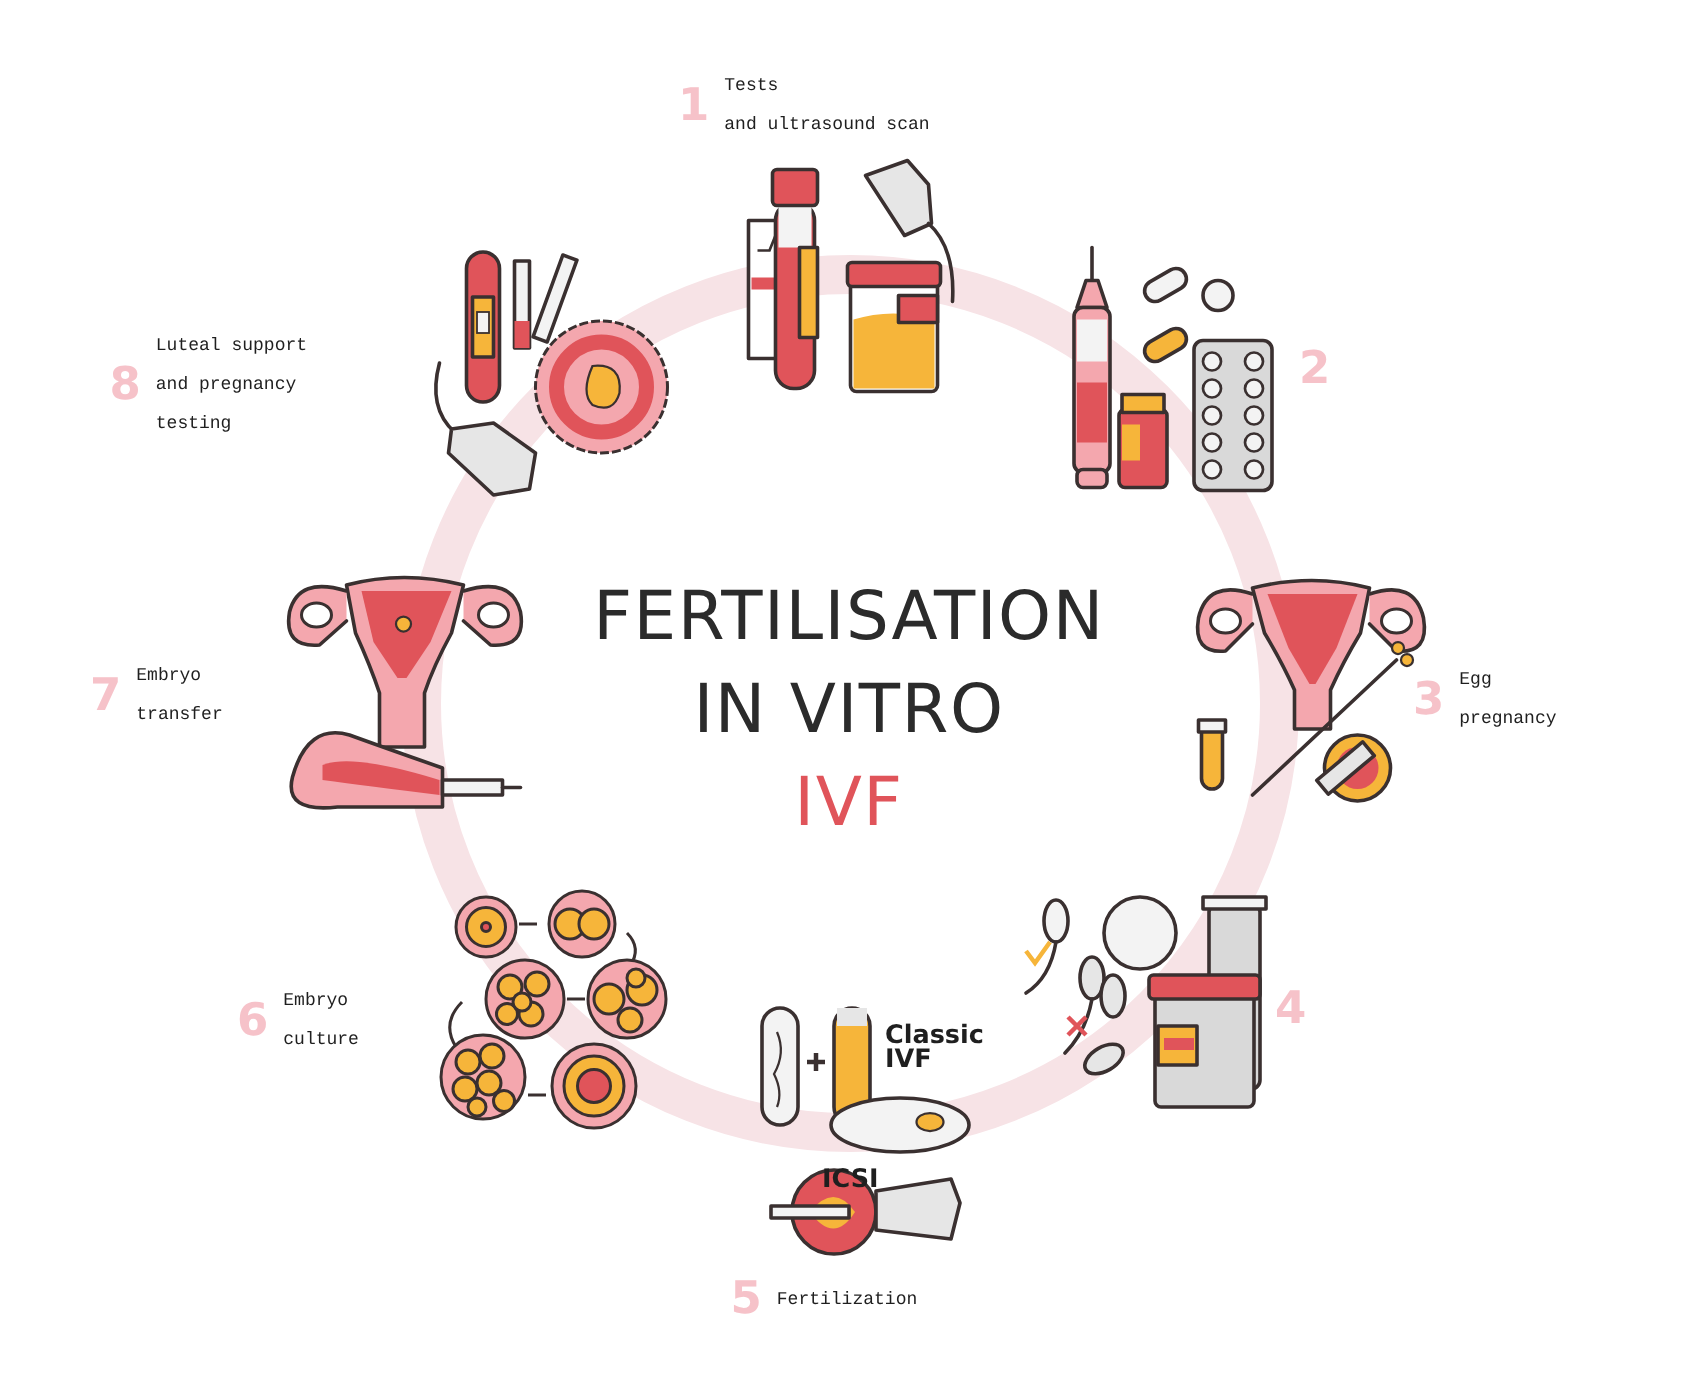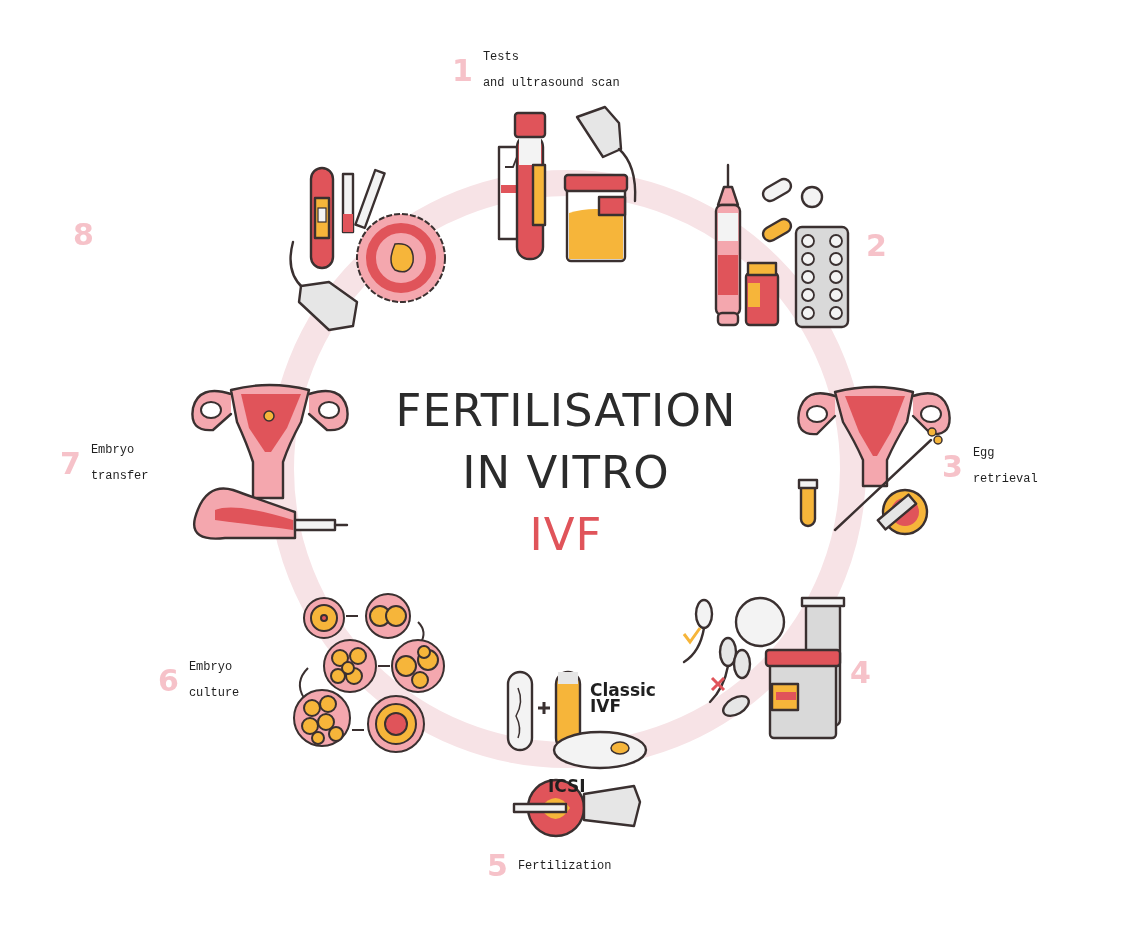--- a/index.html
+++ b/index.html
@@ -80,21 +80,21 @@
         <circle cx="126" cy="130" r="6"></circle>
       <circle cx="98" cy="148" r="6"></circle>
         <circle cx="126" cy="148" r="6"></circle>
     </g>
   </svg>
 </div>
 
 <div class="step" style="left:942px; top:440px;">
   <span class="step-num">3</span>
   <span class="step-label">Egg
-retrieval</span>
+pregnancy</span>
 </div>
 <div class="illus" style="left:795px; top:382px;">
   <svg width="160" height="160" viewBox="0 0 160 160">
     <path class="ol" d="M40 10 Q80 0 118 10 L112 40 Q100 60 92 78 L92 104 L68 104 L68 78 Q60 60 48 40 Z" fill="#f4a7ae"></path>
     <path d="M50 14 L110 14 L96 50 L82 74 L78 74 L64 50 Z" fill="#e0545a"></path>
     <path class="ol" d="M40 14 Q10 4 4 30 Q0 54 22 52 L40 34" fill="#f4a7ae"></path>
     <path class="ol" d="M118 14 Q148 4 154 30 Q158 54 136 52 L118 34" fill="#f4a7ae"></path>
     <ellipse cx="22" cy="32" rx="10" ry="8" fill="#ffffff" stroke="#3a3030" stroke-width="2"></ellipse>
     <ellipse cx="136" cy="32" rx="10" ry="8" fill="#ffffff" stroke="#3a3030" stroke-width="2"></ellipse>
     <circle cx="137" cy="50" r="4" fill="#f6b53a" stroke="#3a3030" stroke-width="1.5"></circle>
@@ -220,20 +220,23 @@
     <ellipse cx="144" cy="32" rx="10" ry="8" fill="#ffffff" stroke="#3a3030" stroke-width="2"></ellipse>
     <path class="ol" d="M10 140 Q20 104 48 112 Q70 120 110 134 L110 160 L40 160 Q4 164 10 140 Z" fill="#f4a7ae"></path>
     <path d="M30 132 Q50 124 108 142 L108 152 Q60 146 30 142 Z" fill="#e0545a"></path>
     <rect class="ol" x="110" y="142" width="40" height="10" fill="#f3f3f3"></rect>
     <line class="ol" x1="150" y1="147" x2="162" y2="147"></line>
   </svg>
 </div>
 
 <div class="step" style="left:73px; top:217px;">
   <span class="step-num">8</span>
+  <span class="step-label">Luteal support
+and pregnancy
+testing</span>
 </div>
 <div class="illus" style="left:285px; top:162px;">
   <svg width="160" height="175" viewBox="0 0 160 175">
     <rect class="ol" x="26" y="6" width="22" height="100" rx="11" fill="#e0545a"></rect>
     <rect class="ol" x="30" y="36" width="14" height="40" fill="#f6b53a"></rect>
     <rect x="33" y="46" width="8" height="14" fill="#f3f3f3" stroke="#3a3030" stroke-width="1.2"></rect>
     <rect class="ol" x="58" y="12" width="10" height="58" fill="#f3f3f3"></rect>
     <rect x="58" y="52" width="10" height="18" fill="#e0545a"></rect>
     <rect class="ol" x="80" y="8" width="10" height="58" transform="rotate(20 85 37)" fill="#f3f3f3"></rect>
     <circle cx="116" cy="96" r="44" fill="#f4a7ae" stroke="#3a3030" stroke-width="2" stroke-dasharray="6 2"></circle>

